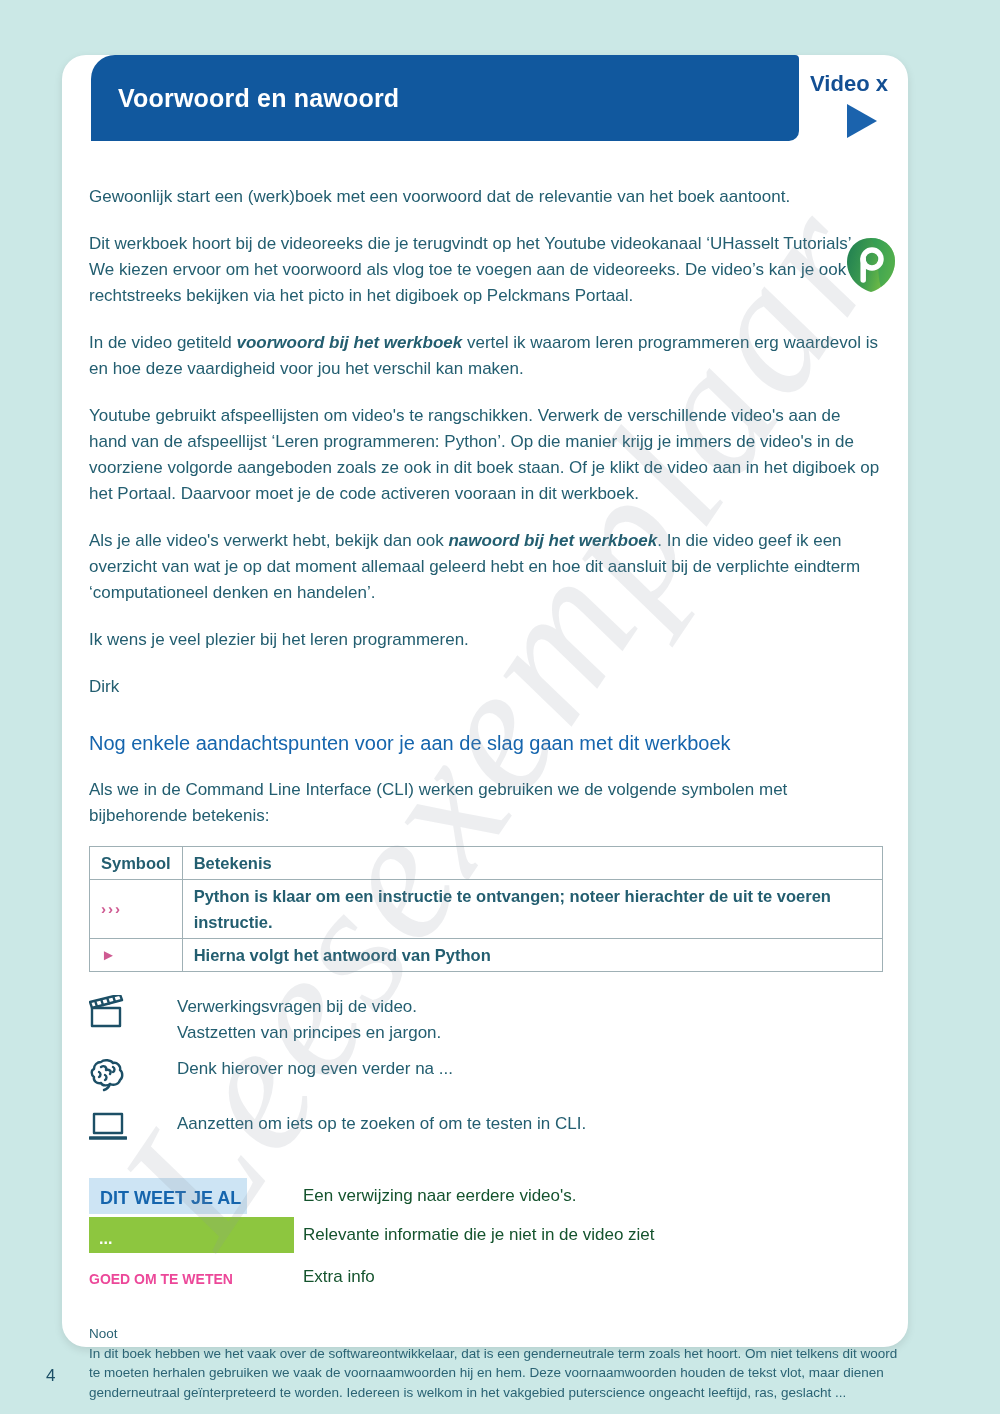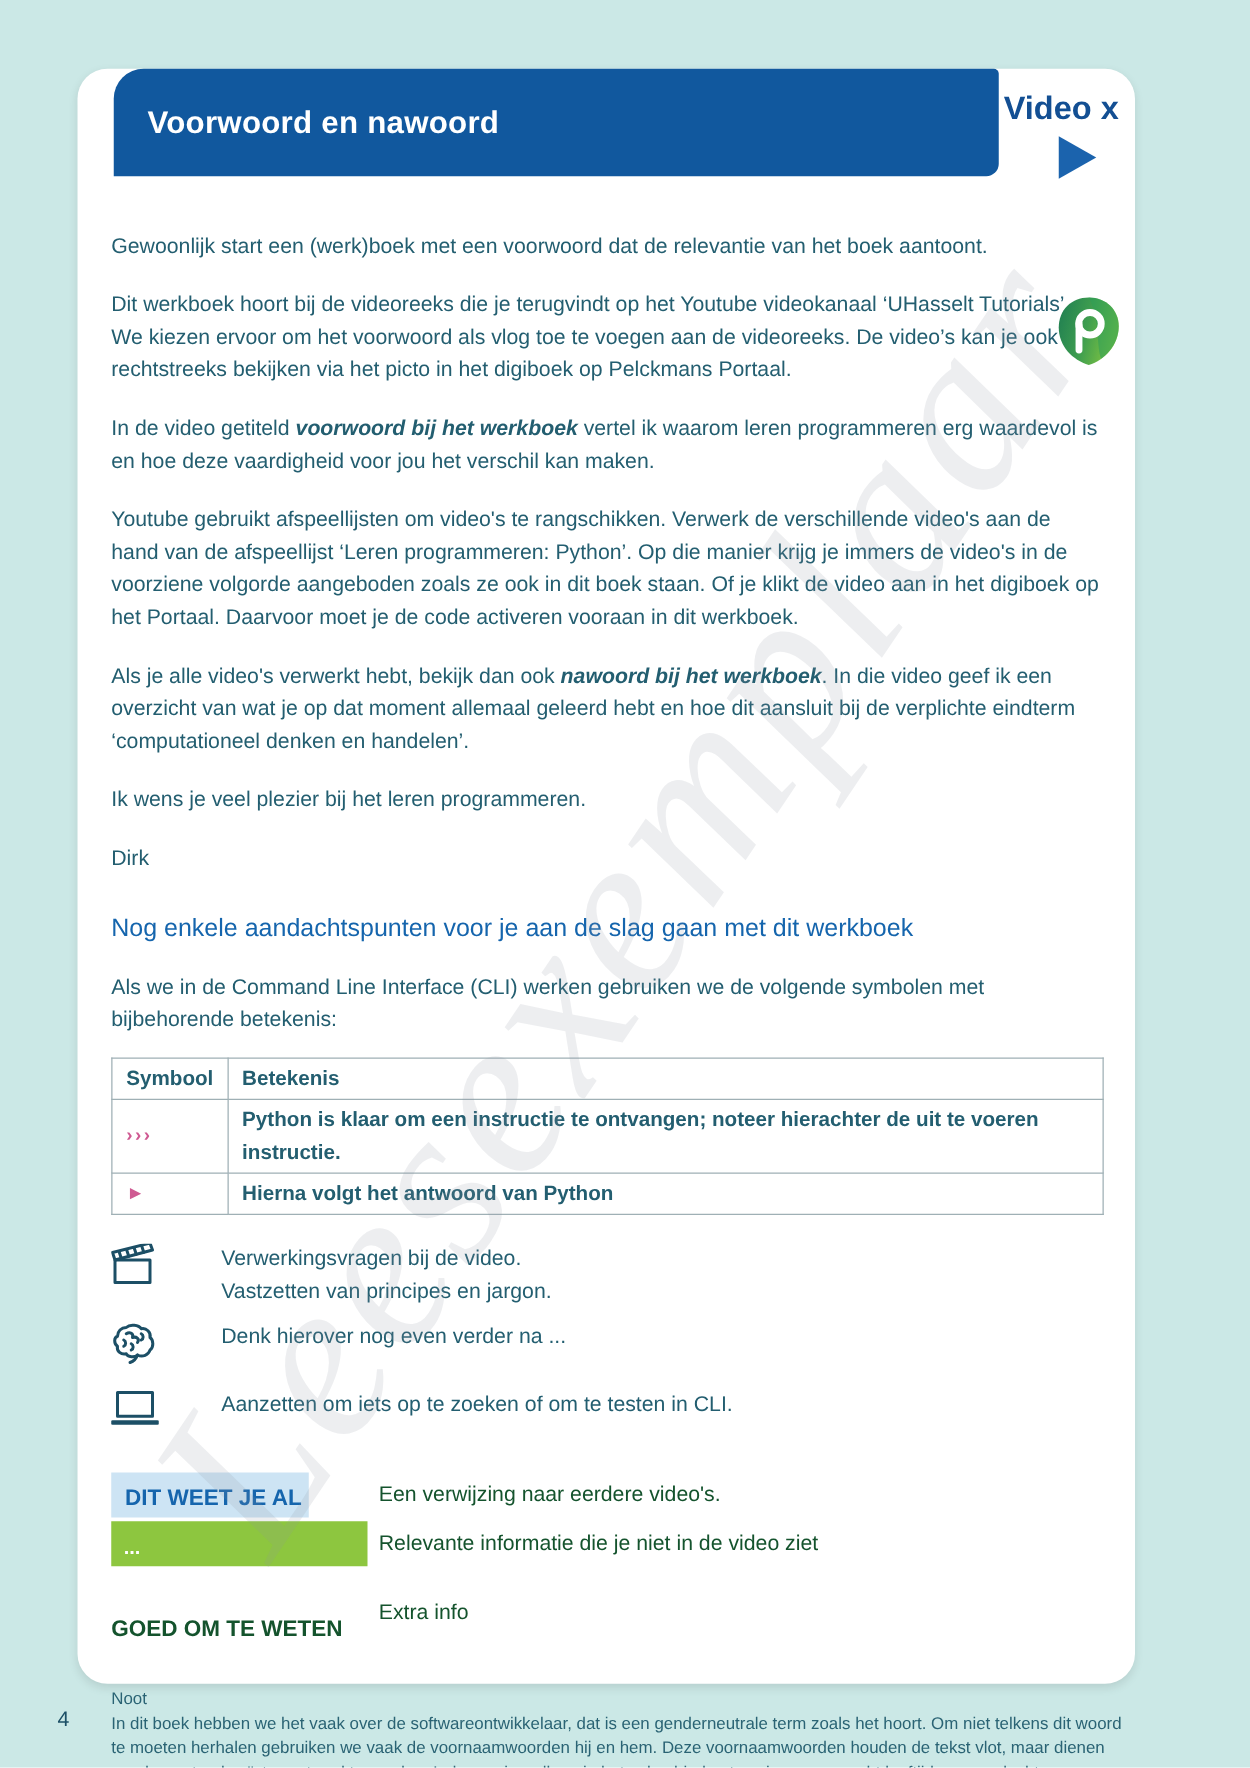--- a/index.html
+++ b/index.html
@@ -28,21 +28,21 @@
   .header-title {
     color:#ffffff; font-weight:bold; font-size:25px;
     line-height:86px; padding-left:27px;
     letter-spacing:0.2px;
   }
   .video-box {
     position:absolute; left:732px; top:16px; width:110px;
     text-align:center;
   }
   .video-label {
-    color:#134f93; font-weight:bold; font-size:26px;
+    color:#134f93; font-weight:bold; font-size:22px;
     display:block;
   }
   .play-icon { display:block; margin:6px 0 0 52px; cursor:pointer; }
   
   .content {
     position:absolute; left:27px; top:86px; width:794px;
     color:#235e70; font-size:17px; line-height:26px;
   }
   .content p { margin:21px 0 0 0; }
   .content p.first { margin-top:43px; }
@@ -85,23 +85,22 @@
     display:inline-block; box-sizing:border-box; width:158px; height:36px;
     background:#cde4f4; color:#1565ad; font-weight:bold; font-size:18px;
     padding:7px 0 0 11px;
   }
   .badge-green {
     display:inline-block; box-sizing:border-box; width:205px; height:36px;
     background:#8dc63f; color:#ffffff; font-weight:bold; font-size:16px;
     padding:9px 0 0 10px;
   }
   .badge-plain {
-    display:inline-block; color:#14532d; font-weight:bold; font-size:18px;
+    display:inline-block; color:#ec4899; font-weight:bold; font-size:14px;
     padding-top:4px;
-    margin-top:24px;
   }
   .callout-text { color:#14532d; font-size:17px; }
   
   .note { margin-top:32px; font-size:13.5px; line-height:19.5px; color:#2a6374; width:812px; }
   .note-title { display:block; }
   
   .page-number {
     position:absolute; left:46px; top:1366px;
     color:#1c4f66; font-size:17px;
   }

